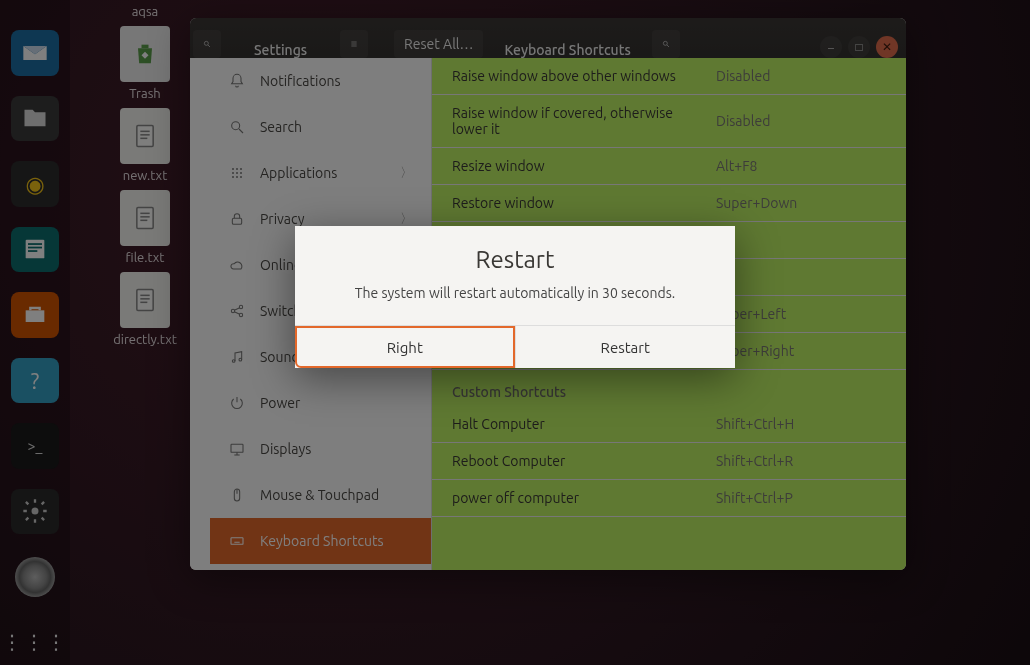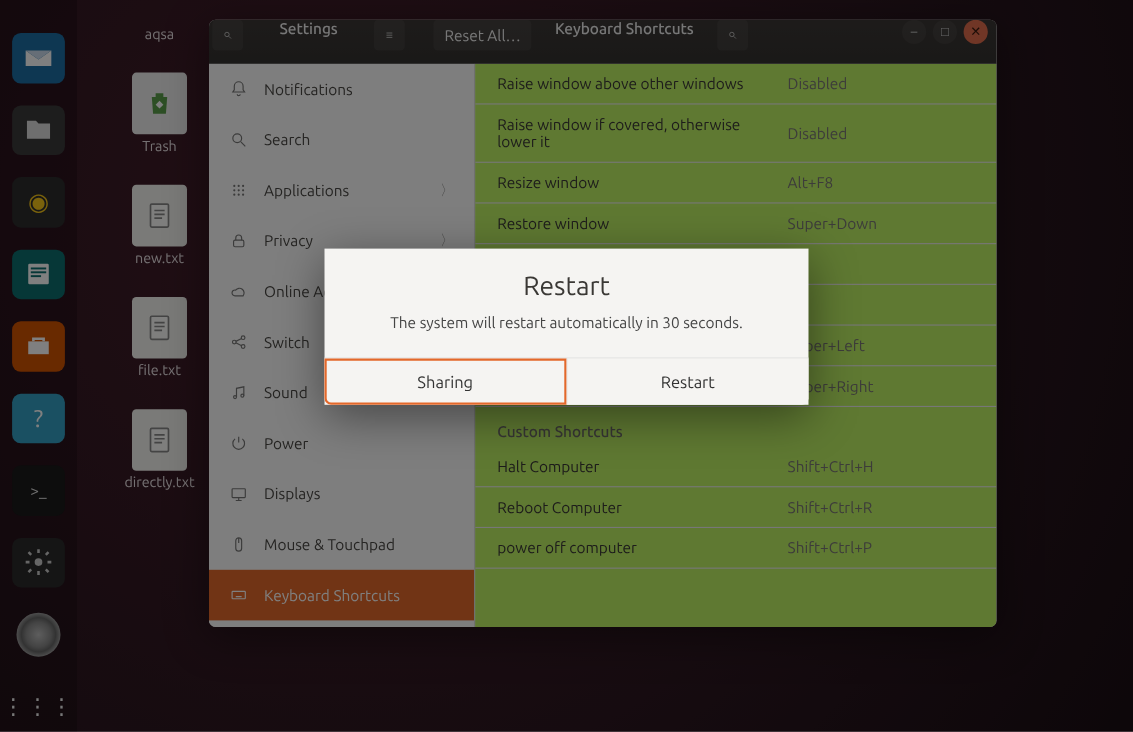--- a/index.html
+++ b/index.html
@@ -37,37 +37,37 @@
   .disc {
     width: 40px; height: 40px; border-radius: 50%;
     background: radial-gradient(circle, #bbb 0%, #888 40%, #666 55%, #999 70%, #555 100%);
   }
 
   
   .desktop-icons {
     position: absolute; left: 90px; top: 0; width: 110px;
     display: flex; flex-direction: column; align-items: center; gap: 8px;
   }
-  .desktop-file { display: flex; flex-direction: column; align-items: center; margin-top: 20px; cursor: default; }
+  .desktop-file { display: flex; flex-direction: column; align-items: center; margin-top: 0; cursor: default; }
   .file-glyph { width: 50px; height: 56px; background: #eee; border-radius: 4px; display:flex; align-items:center; justify-content:center; }
   .file-glyph.trash { background:#eee; }
   .file-glyph.doc { background:#f4f4f0; }
   .desktop-file span.label { color: #e9e1e4; font-size: 13px; margin-top: 4px; text-align:center; width:100px; }
   .file-glyph svg { width:28px; height:28px; }
 
   
   .settings-window {
     position: absolute; left: 190px; top: 18px; width: 716px; height: 552px;
     background: #fbfbfb; border-radius: 6px; overflow: hidden;
     box-shadow: 0 8px 40px rgba(0,0,0,0.4);
     display: flex; flex-direction: column;
   }
   .titlebar {
     height: 40px; background: linear-gradient(#3b3735,#343230);
-    display: flex; align-items: flex-start; color: #eee; font-size: 14px;
+    display: flex; align-items: flex-end; color: #eee; font-size: 14px;
   }
   .tb-btn {
     height: 28px; display:flex; align-items:center; justify-content:center;
     border-radius: 4px; padding: 0 10px; margin: 0 3px;
     background: rgba(255,255,255,0.05);
   }
   .tb-icon { width: 28px; }
   .tb-title { flex: 0 0 auto; font-weight: 500; padding: 0 30px; }
   .tb-center { font-weight: 500; padding: 0 18px; }
   .tb-spacer { flex: 1; }
@@ -78,20 +78,21 @@
     background: rgba(255,255,255,0.05);
   }
   .win-ctrl.close { background: #e06c4c; color: #3a1a0e; }
 
   .window-body { flex: 1; display: flex; overflow: hidden; }
 
   
   .sidebar {
     width: 242px; background: #fdfdfc; border-right: 1px solid #dedede;
     overflow-y: auto;
+    padding-left: 20px;
   }
   .side-item {
     height: 46px; display: flex; align-items: center; gap: 14px;
     padding: 0 18px; color: #4a4845; font-size: 14px; cursor: pointer;
     position: relative;
   }
   .side-item .chev { margin-left: auto; color: #999; font-size: 13px; }
   .side-item.active { background: #e3682b; color: #fff; }
   .side-item .ic { width: 18px; display:flex; justify-content:center; color:#777; }
   .side-item.active .ic, .side-item.active .chev { color:#fff; }
@@ -428,17 +429,17 @@
         </div>
       </div>
   </div>
 </div>
 
 <div class="dim">
   <div class="dialog">
     <div class="dialog-title">Restart</div>
     <div class="dialog-msg">The system will restart automatically in 30 seconds.</div>
     <div class="dialog-buttons">
-      <div class="dialog-btn focus">Sharing</div>
+      <div class="dialog-btn focus">Right</div>
       <div class="dialog-btn">Restart</div>
     </div>
   </div>
 </div>
 
 </body></html>

